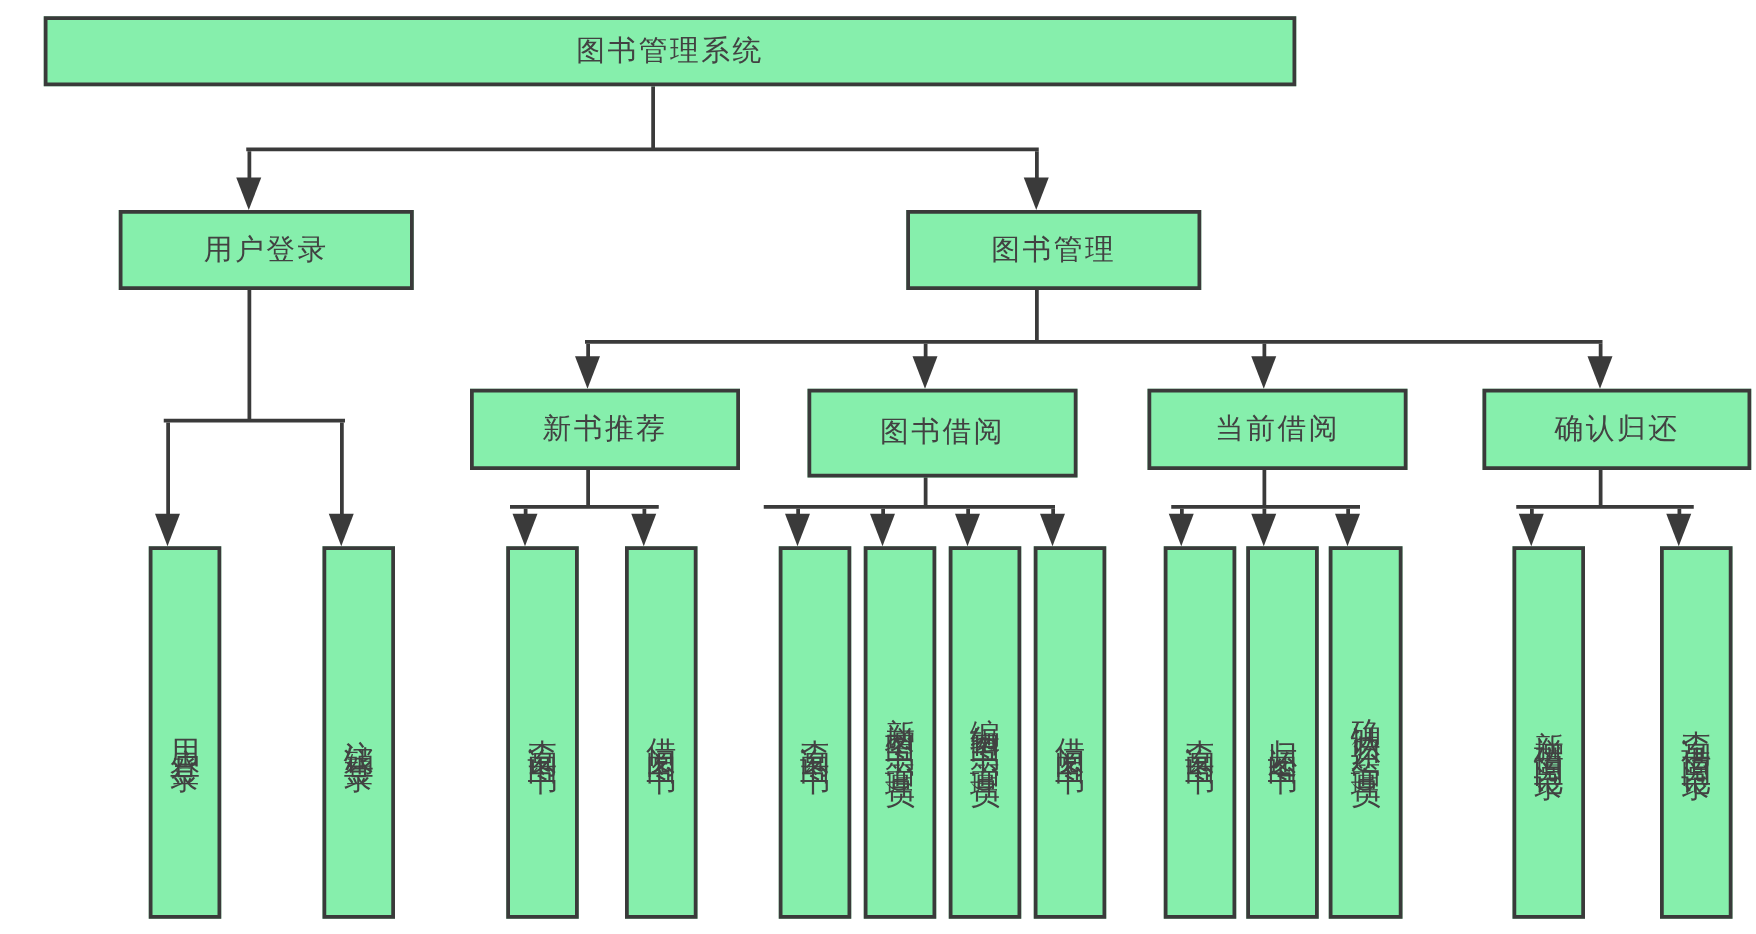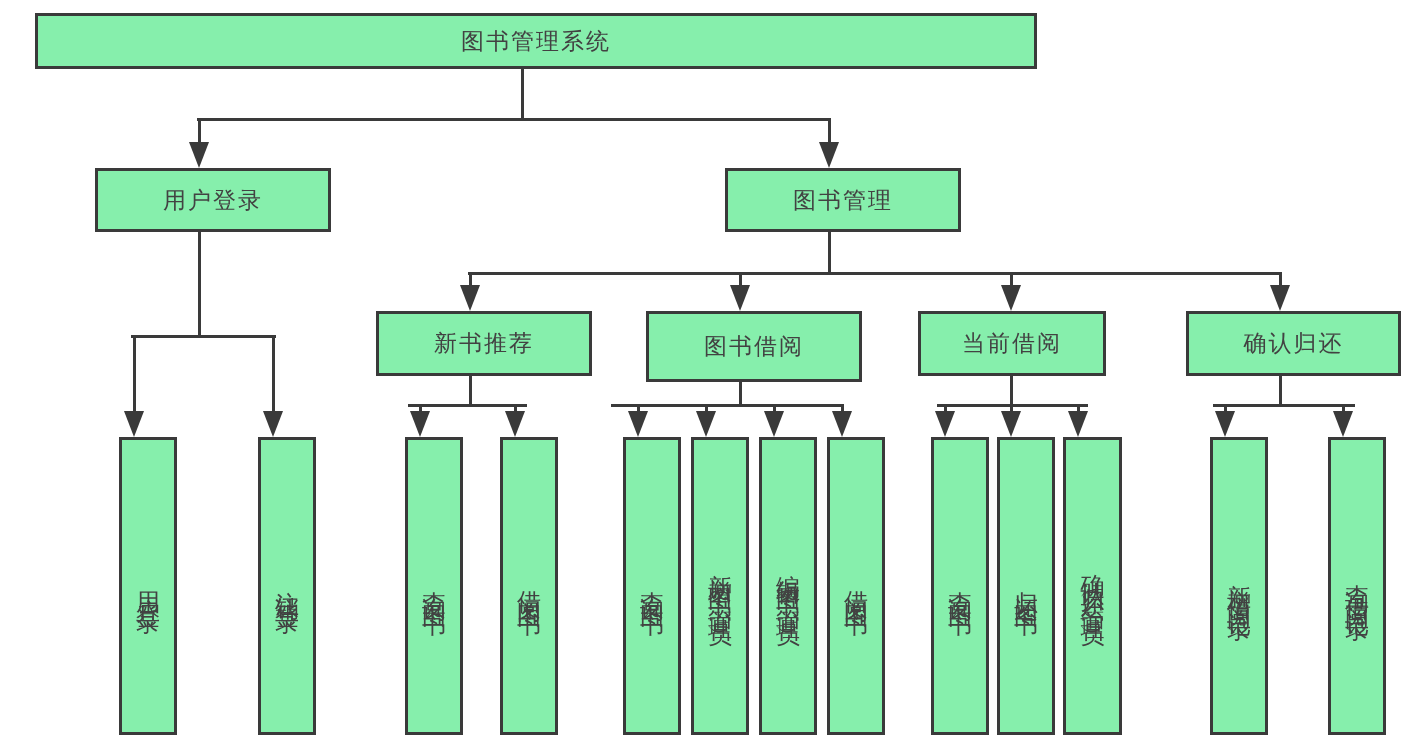--- a/index.html
+++ b/index.html
@@ -183,21 +183,21 @@
     </div>
     <div class="node h" style="left: 711px; top: 168px; width: 236px; height: 64px;">
       <span class="label">图书管理</span>
     </div>
     <div class="node h" style="left: 362px; top: 311px; width: 216px; height: 65px;">
       <span class="label">新书推荐</span>
     </div>
     <div class="node h" style="left: 632px; top: 311px; width: 216px; height: 71px;">
       <span class="label">图书借阅</span>
     </div>
-    <div class="node h" style="left: 904px; top: 311px; width: 188px; height: 65px;">
+    <div class="node h" style="left: 904px; top: 311px; width: 208px; height: 65px;">
       <span class="label">当前借阅</span>
     </div>
     <div class="node h" style="left: 1172px; top: 311px; width: 215px; height: 65px;">
       <span class="label">确认归还</span>
     </div>
     <div class="node v" style="left: 105px; top: 437px; width: 58px; height: 298px;">
       <span class="label">用户登录</span>
     </div>
     <div class="node v" style="left: 244px; top: 437px; width: 58px; height: 298px;">
       <span class="label">注销登录</span>

